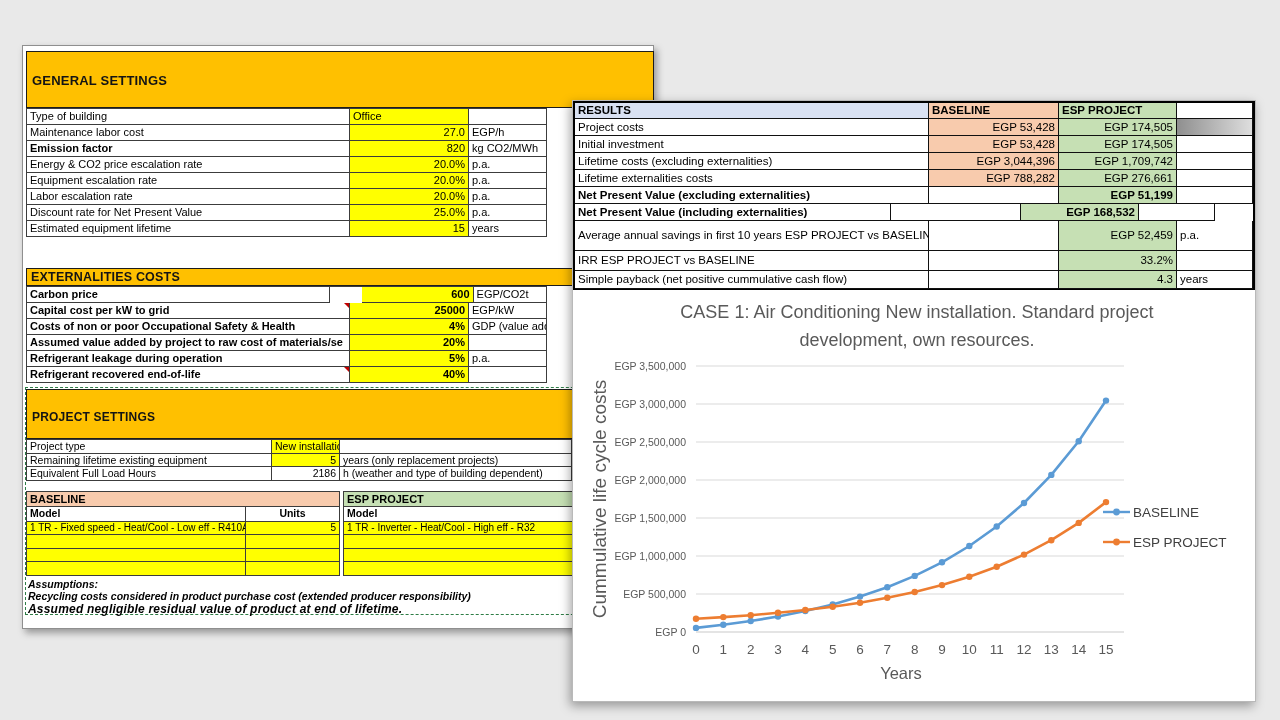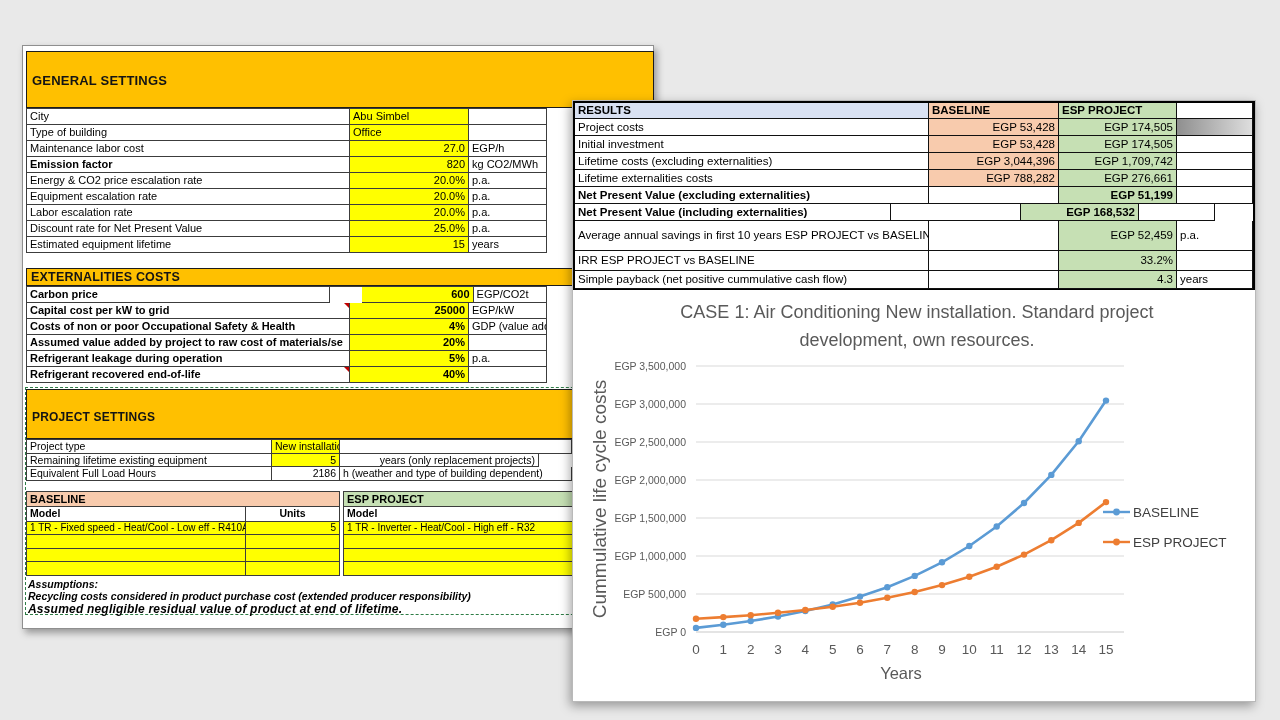--- a/index.html
+++ b/index.html
@@ -70,25 +70,20 @@
 </head>
 <body>
 
 <div class="panel" id="left-panel">
   <div class="band" id="band-general">
     <span>GENERAL SETTINGS</span>
   </div>
 
   <div class="tbl" id="general-table" style="left:3px; top:62px; width:521px;">
       <div class="r">
-        <div class="c" style="width: 323px; height: 16px; line-height: 15px;">City</div>
-        <div class="c yellow" style="width: 119px; height: 16px; line-height: 15px; text-align: left;">Abu Simbel</div>
-        <div class="c" style="width: 78px; height: 16px; line-height: 15px;"></div>
-      </div>
-      <div class="r">
         <div class="c" style="width: 323px; height: 16px; line-height: 15px;">Type of building</div>
         <div class="c yellow" style="width: 119px; height: 16px; line-height: 15px; text-align: left;">Office</div>
         <div class="c" style="width: 78px; height: 16px; line-height: 15px;"></div>
       </div>
       <div class="r">
         <div class="c" style="width: 323px; height: 16px; line-height: 15px;">Maintenance labor cost</div>
         <div class="c yellow" style="width: 119px; height: 16px; line-height: 15px; text-align: right;">27.0</div>
         <div class="c" style="width: 78px; height: 16px; line-height: 15px;">EGP/h</div>
       </div>
       <div class="r">
@@ -168,21 +163,21 @@
 
   <div class="tbl" id="project-table" style="left:3px; top:393px; width:546px;">
       <div class="r">
         <div class="c" style="width: 245px; height: 13.5px; line-height: 12.5px; font-size: 10.5px;">Project type</div>
         <div class="c yellow" style="width: 68px; height: 13.5px; line-height: 12.5px; text-align: left; font-size: 10.5px;">New installation</div>
         <div class="c" style="width: 232px; height: 13.5px; line-height: 12.5px; font-size: 10.5px;"></div>
       </div>
       <div class="r">
         <div class="c" style="width: 245px; height: 13.5px; line-height: 12.5px; font-size: 10.5px;">Remaining lifetime existing equipment</div>
         <div class="c yellow" style="width: 68px; height: 13.5px; line-height: 12.5px; text-align: right; font-size: 10.5px;">5</div>
-        <div class="c" style="width: 199px; height: 13.5px; line-height: 12.5px; font-size: 10.5px; text-align: right;">years (only replacement projects)</div>
+        <div class="c" style="width: 232px; height: 13.5px; line-height: 12.5px; font-size: 10.5px;">years (only replacement projects)</div>
       </div>
       <div class="r">
         <div class="c" style="width: 245px; height: 13.5px; line-height: 12.5px; font-size: 10.5px;">Equivalent Full Load Hours</div>
         <div class="c" style="width: 68px; height: 13.5px; line-height: 12.5px; text-align: right; font-size: 10.5px;">2186</div>
         <div class="c" style="width: 232px; height: 13.5px; line-height: 12.5px; font-size: 10.5px;">h (weather and type of building dependent)</div>
       </div>
     </div>
 
   <div class="tbl" id="baseline-block" style="left:3px; top:445px; width:314px;">
       <div class="r">

